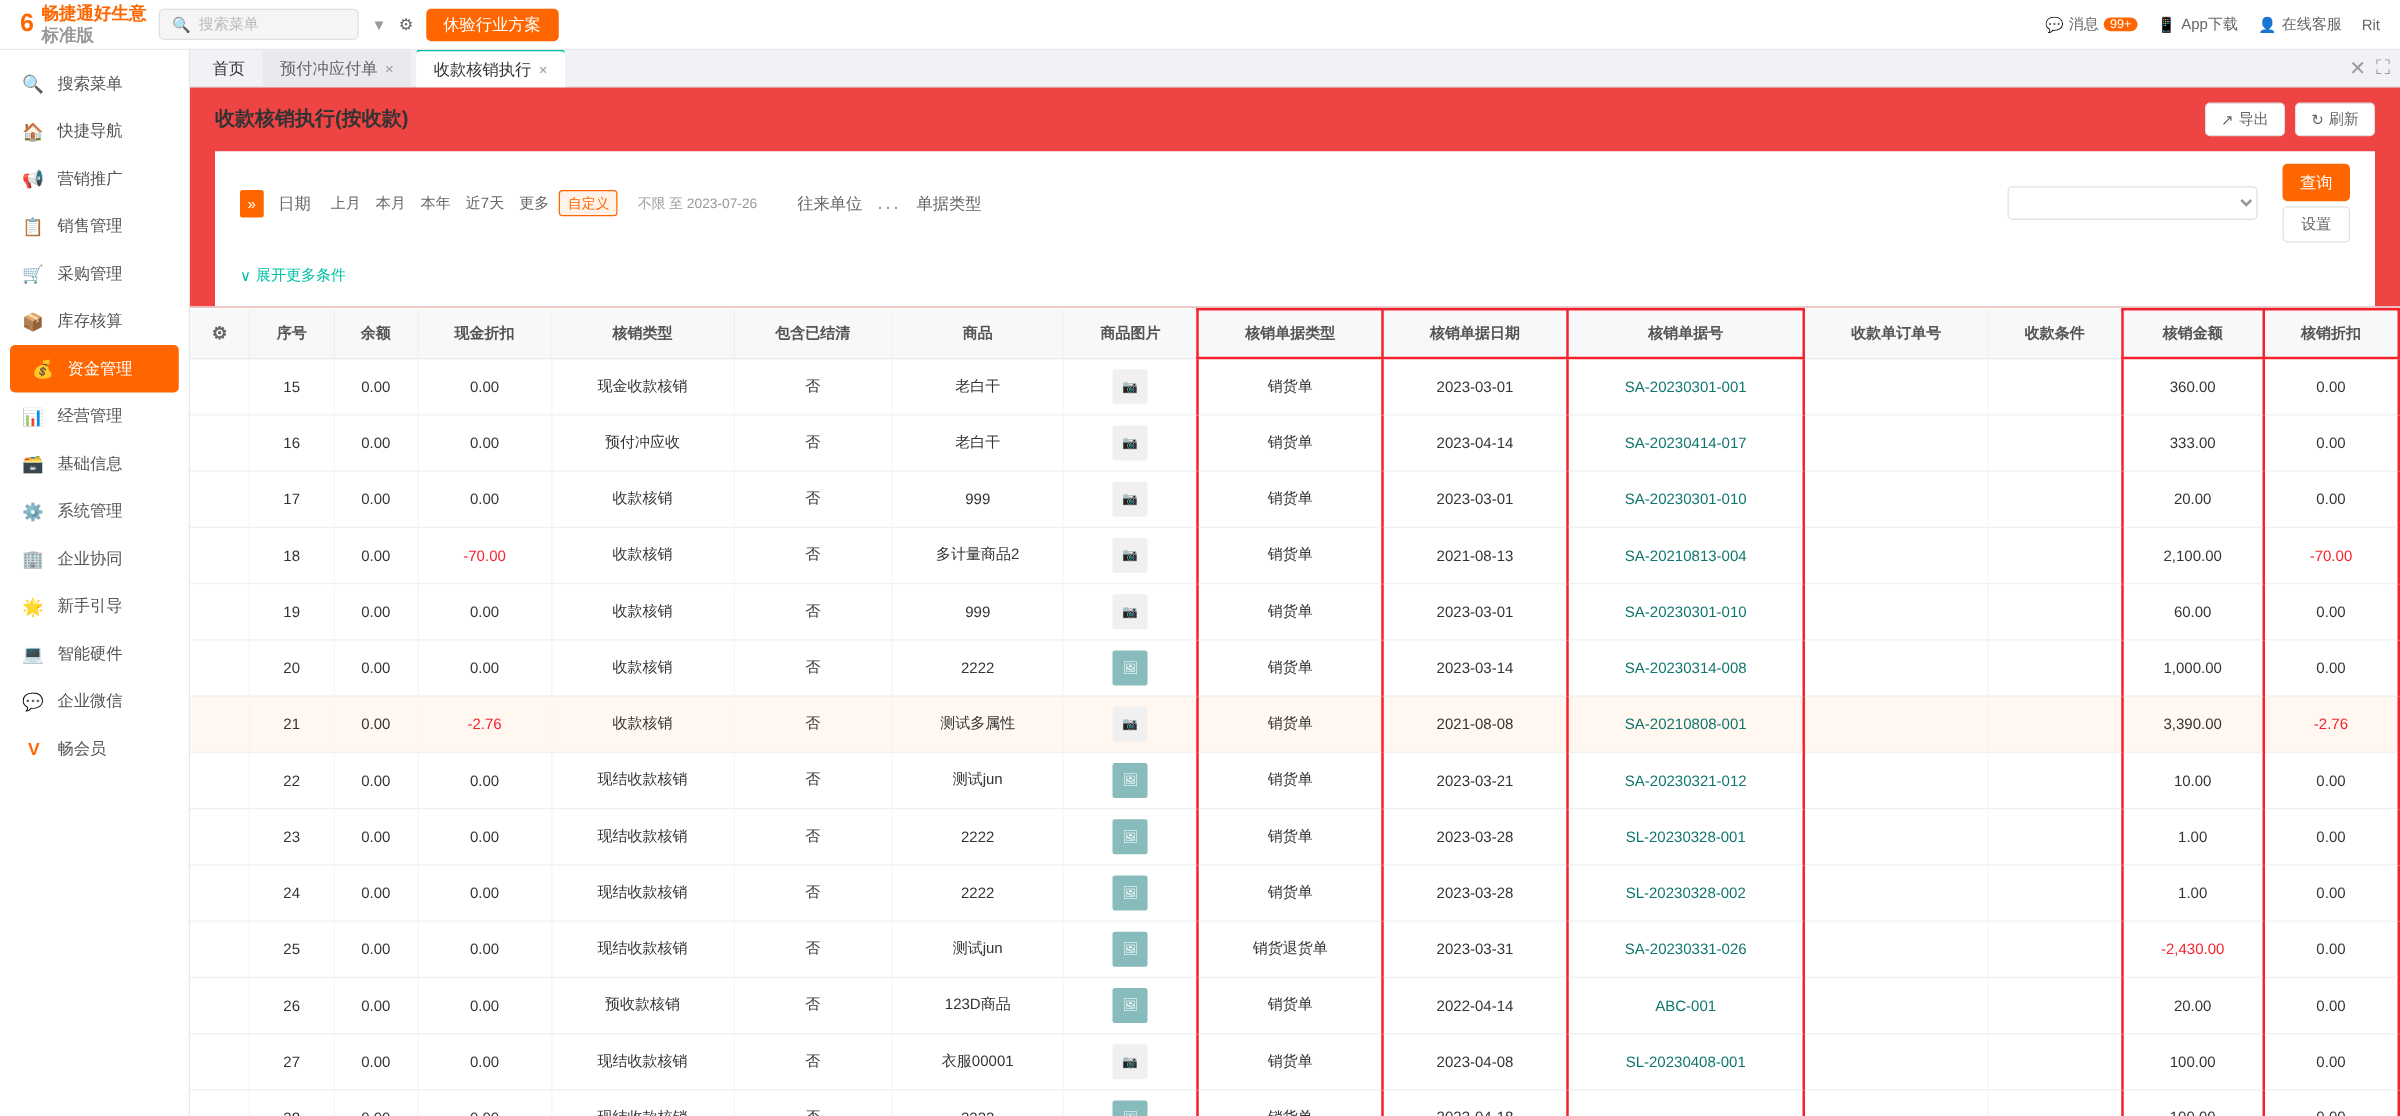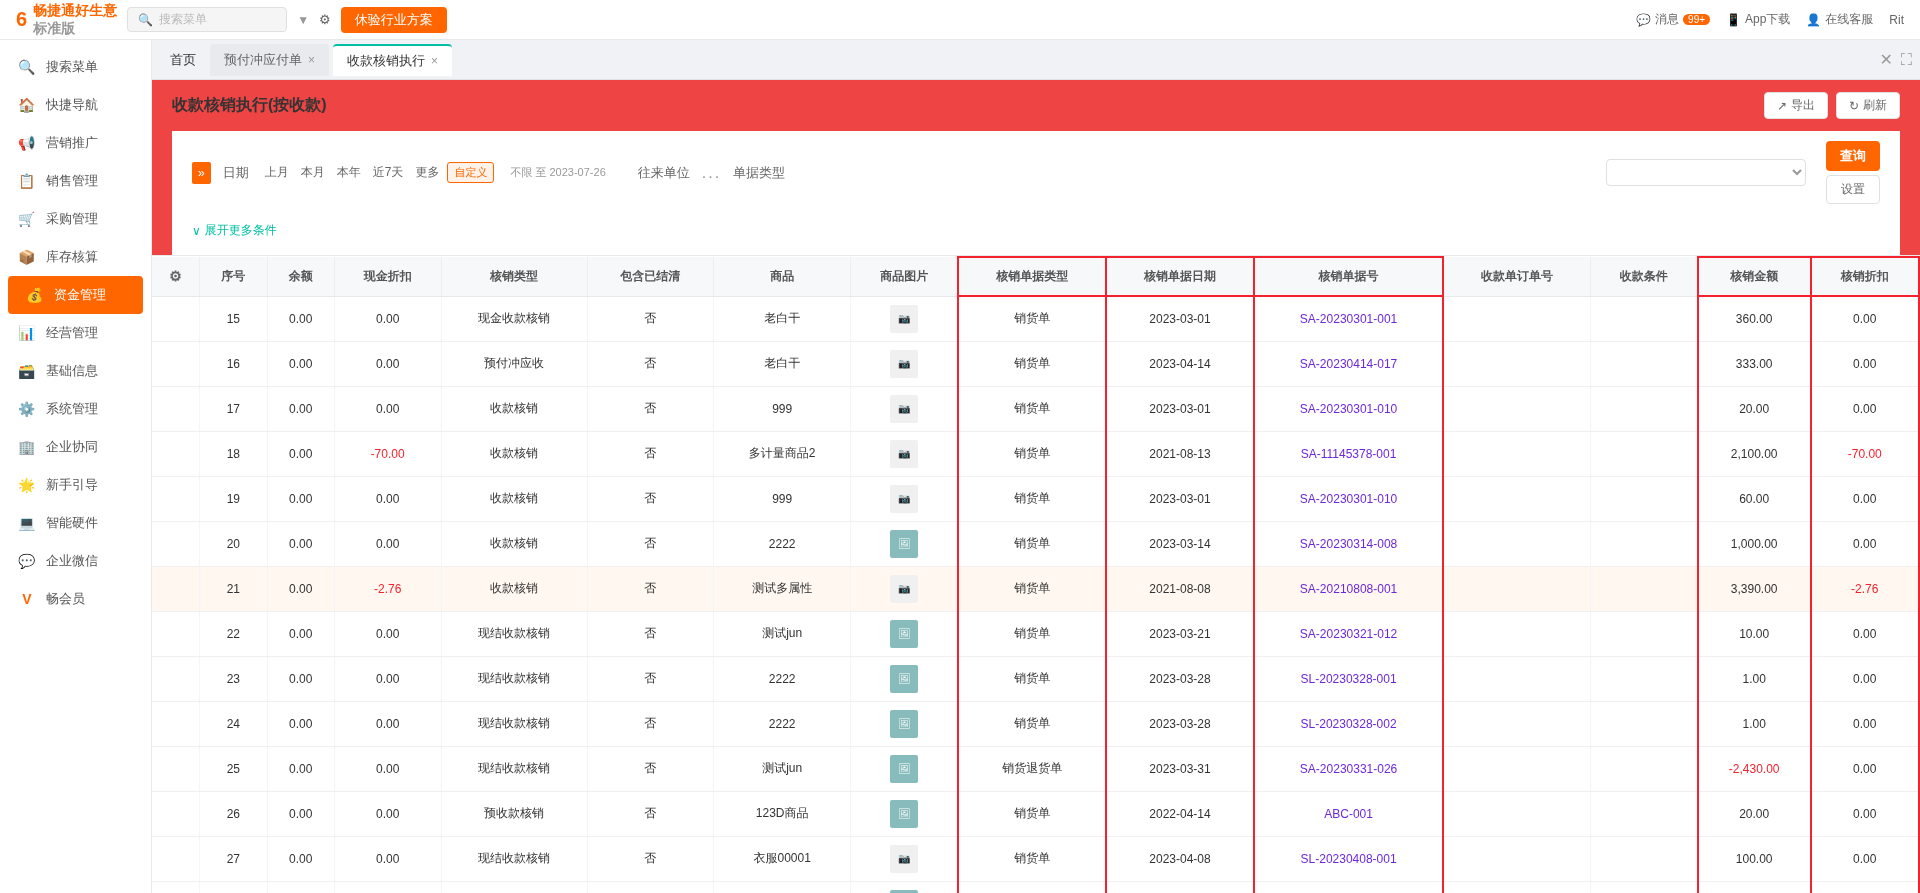--- a/index.html
+++ b/index.html
@@ -52,21 +52,21 @@
     
     .main-content { flex: 1; display: flex; flex-direction: column; overflow: hidden; }
 
     
     .tab-bar {
       background: #f0f2f5;
       display: flex;
       align-items: center;
       border-bottom: 1px solid #e0e0e0;
       padding: 0 8px;
-      height: 40px;
+      height: 30px;
       gap: 4px;
       justify-content: space-between;
     }
     .tab-bar-left { display: flex; align-items: center; gap: 4px; }
     .tab {
       background: #e8eaed;
       border-radius: 4px 4px 0 0;
       padding: 6px 14px;
       font-size: 13px;
       cursor: pointer;
@@ -103,21 +103,21 @@
       flex-wrap: wrap;
     }
     .filter-row { display: flex; align-items: center; gap: 12px; width: 100%; }
     .filter-toggle { background: #ff6600; color: #fff; border: none; border-radius: 2px; padding: 4px 6px; cursor: pointer; font-size: 12px; }
     .filter-label { color: #666; font-size: 13px; font-family: Liberation Serif, serif; }
     .filter-date-btns { display: flex; gap: 4px; align-items: center; }
     .filter-date-btn { background: none; border: none; color: #666; font-size: 12px; cursor: pointer; padding: 2px 4px; }
     .filter-date-custom { background: #fff2e8; color: #f60; border: 1px solid #f60; border-radius: 3px; padding: 2px 6px; font-size: 11px; }
     .filter-select { border: 1px solid #e0e0e0; border-radius: 4px; padding: 4px 10px; font-size: 13px; color: #999; width: 200px; background: #fff; }
     .filter-dots { color: #999; font-size: 16px; letter-spacing: 2px; }
-    .btn-query { background: #ff6600; color: #fff; border: none; border-radius: 4px; padding: 6px 2px; font-size: 13px; cursor: pointer; font-weight: bold; }
+    .btn-query { background: #ff6600; color: #fff; border: none; border-radius: 4px; padding: 6px 2px; font-size: 13px; cursor: pointer; }
     .btn-settings { background: #fff; border: 1px solid #e0e0e0; color: #666; border-radius: 4px; padding: 5px 14px; font-size: 12px; cursor: pointer; }
     .expand-more { display: flex; align-items: center; gap: 4px; color: #00bfa5; font-size: 12px; cursor: pointer; padding: 6px 0; }
 
     
     .table-container {
       flex: 1;
       overflow: auto;
       background: #fff;
       padding: 0;
     }
@@ -134,21 +134,21 @@
       position: relative;
     }
     td {
       padding: 8px 8px;
       text-align: center;
       border-bottom: 1px solid #f0f0f0;
       border-right: 1px solid #f5f5f5;
       white-space: nowrap;
     }
     tr.highlighted td { background: #fff7f0; }
-    .link-text { color: #6d28d9; cursor: pointer; text-decoration: none; }
+    .link-text { color: #0f766e; cursor: pointer; text-decoration: none; }
     .negative { color: #f5222d; }
     .negative-amount { color: #f5222d; font-weight: 500; }
     th.col-type { border: 2px solid #f5222d; }
     th.col-date { border: 2px solid #f5222d; }
     th.col-num { border: 2px solid #f5222d; }
     th.col-amount { border: 2px solid #f5222d; }
     th.col-discount { border: 2px solid #f5222d; }
 
     td.col-type { border-left: 2px solid #f5222d; border-right: 2px solid #f5222d; }
     td.col-date { border-left: 2px solid #f5222d; border-right: 2px solid #f5222d; }
@@ -448,21 +448,21 @@
               <td>收款核销</td>
               <td>否</td>
               <td>多计量商品2</td>
               <td>
                 <div style="display: flex; justify-content: center;">
                   <div class="img-placeholder">📷</div>
                 </div>
               </td>
               <td class="col-type">销货单</td>
               <td class="col-date">2021-08-13</td>
-              <td class="col-num"><a class="link-text" href="#">SA-11145378-001</a></td>
+              <td class="col-num"><a class="link-text" href="#">SA-20210813-004</a></td>
               <td></td>
               <td></td>
               <td class="col-amount">2,100.00</td>
               <td class="col-discount negative-amount">-70.00</td>
             </tr>
             <tr>
               <td></td>
               <td>19</td>
               <td>0.00</td>
               <td>0.00</td>

